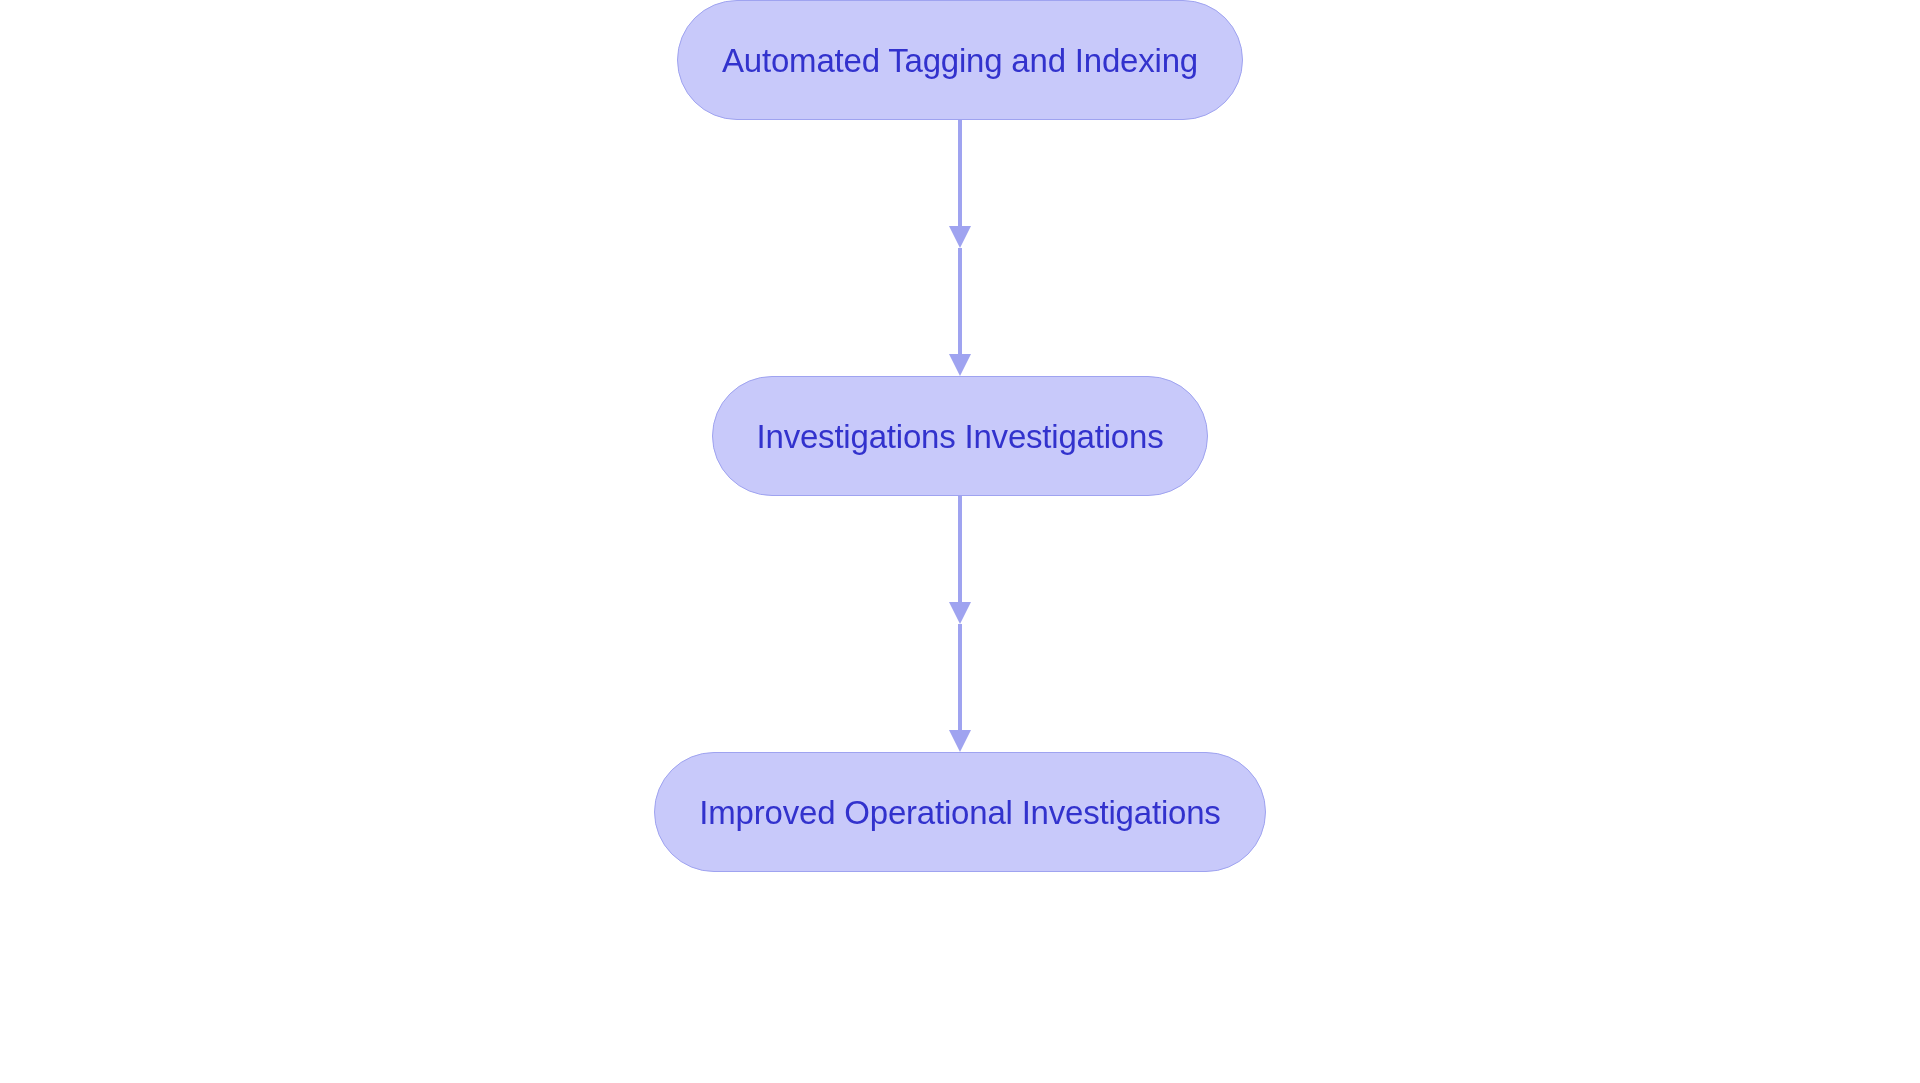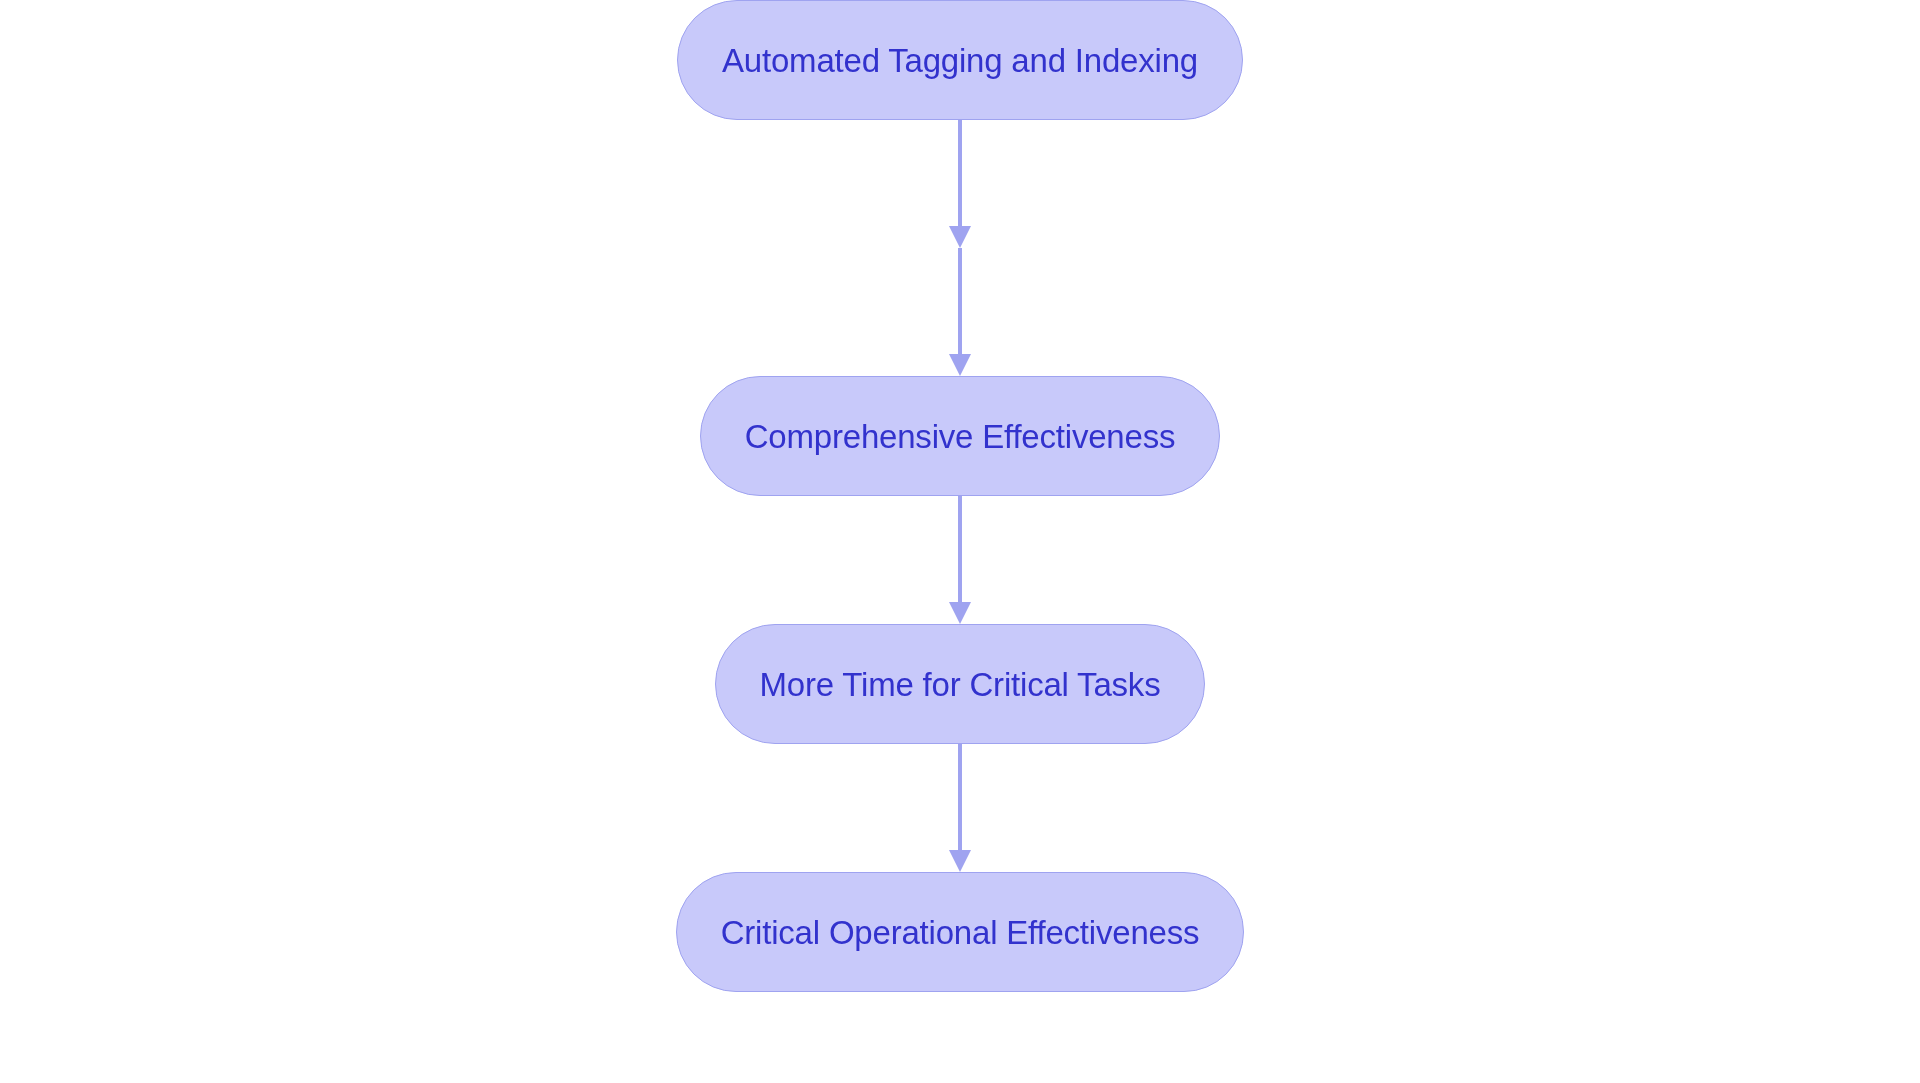--- a/index.html
+++ b/index.html
@@ -98,35 +98,32 @@
       <div class="connector-head"></div>
     </div>
 
 
     <div class="connector">
       <div class="connector-line"></div>
       <div class="connector-head"></div>
     </div>
 
     <div class="node">
-      <span class="node-label">Comprehensive Effectiveness</span>
+      <span class="node-label">Investigations Investigations</span>
     </div>
 
     <div class="connector">
       <div class="connector-line"></div>
       <div class="connector-head"></div>
     </div>
 
-    <div class="node">
-      <span class="node-label">More Time for Critical Tasks</span>
-    </div>
 
     <div class="connector">
       <div class="connector-line"></div>
       <div class="connector-head"></div>
     </div>
 
     <div class="node">
-      <span class="node-label">Critical Operational Effectiveness</span>
+      <span class="node-label">Improved Operational Investigations</span>
     </div>
 
   </div>
 </div>
 
 </body></html>

